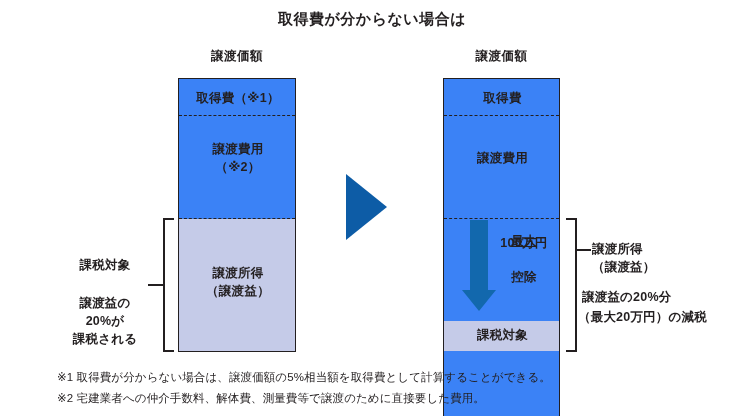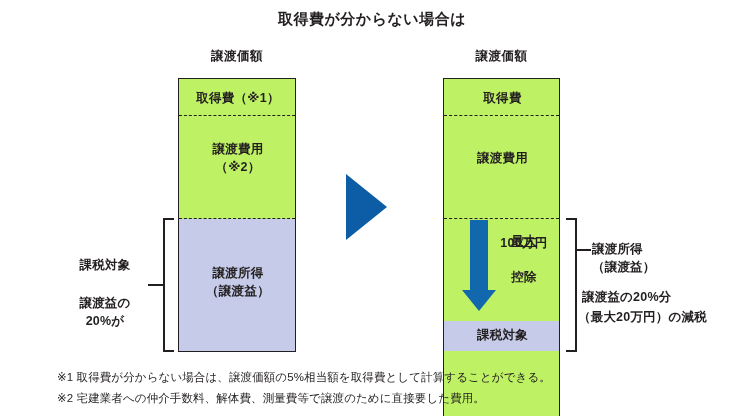--- a/index.html
+++ b/index.html
@@ -16,21 +16,21 @@
     font-size:15px;font-weight:bold;letter-spacing:.5px;color:#231f20;
   }
 
   .col-head{
     font-size:12.5px;font-weight:bold;text-align:center;color:#231f20;
     letter-spacing:.5px;
   }
 
   
   .bigbox{
-    border:1.4px solid #231f20;background:#bef264;box-sizing:border-box;
+    border:1.4px solid #231f20;background:#3b82f6;box-sizing:border-box;
   }
   .dash{
     border-top:1.6px dashed #231f20;height:0;
   }
   .seg-label{
     text-align:center;font-size:12.5px;font-weight:bold;color:#231f20;
     line-height:17px;letter-spacing:.3px;
   }
   .fill-lav{background:#c5cbe8;}
 
@@ -98,20 +98,21 @@
     <div class="abs seg-label" style="left:0;top:186px;width:118px;">譲渡所得</div>
     <div class="abs seg-label" style="left:0;top:204px;width:118px;">（譲渡益）</div>
   </div>
 
   <div class="abs bracket-l" style="left:163px;top:218px;width:11px;height:134px;"></div>
   <div class="abs tick" style="left:148px;top:284px;width:16px;"></div>
 
   <div class="abs note-text" style="left:60px;top:256px;width:90px;">課税対象</div>
   <div class="abs note-text" style="left:60px;top:294px;width:90px;">譲渡益の</div>
   <div class="abs note-text" style="left:60px;top:312px;width:90px;">20%が</div>
+  <div class="abs note-text" style="left:60px;top:330px;width:90px;">課税される</div>
 
   <div class="abs tri-right" style="left:346px;top:174px;"></div>
 
   <div class="abs col-head" style="left:443px;top:48px;width:117px;">譲渡価額</div>
 
   <div class="abs bigbox" style="left:443px;top:78px;width:117px;height:348px;">
 
     <div class="abs seg-label" style="left:0;top:11px;width:117px;">取得費</div>
 
     <div class="abs dash" style="left:0px;top:36px;width:115px;"></div>

